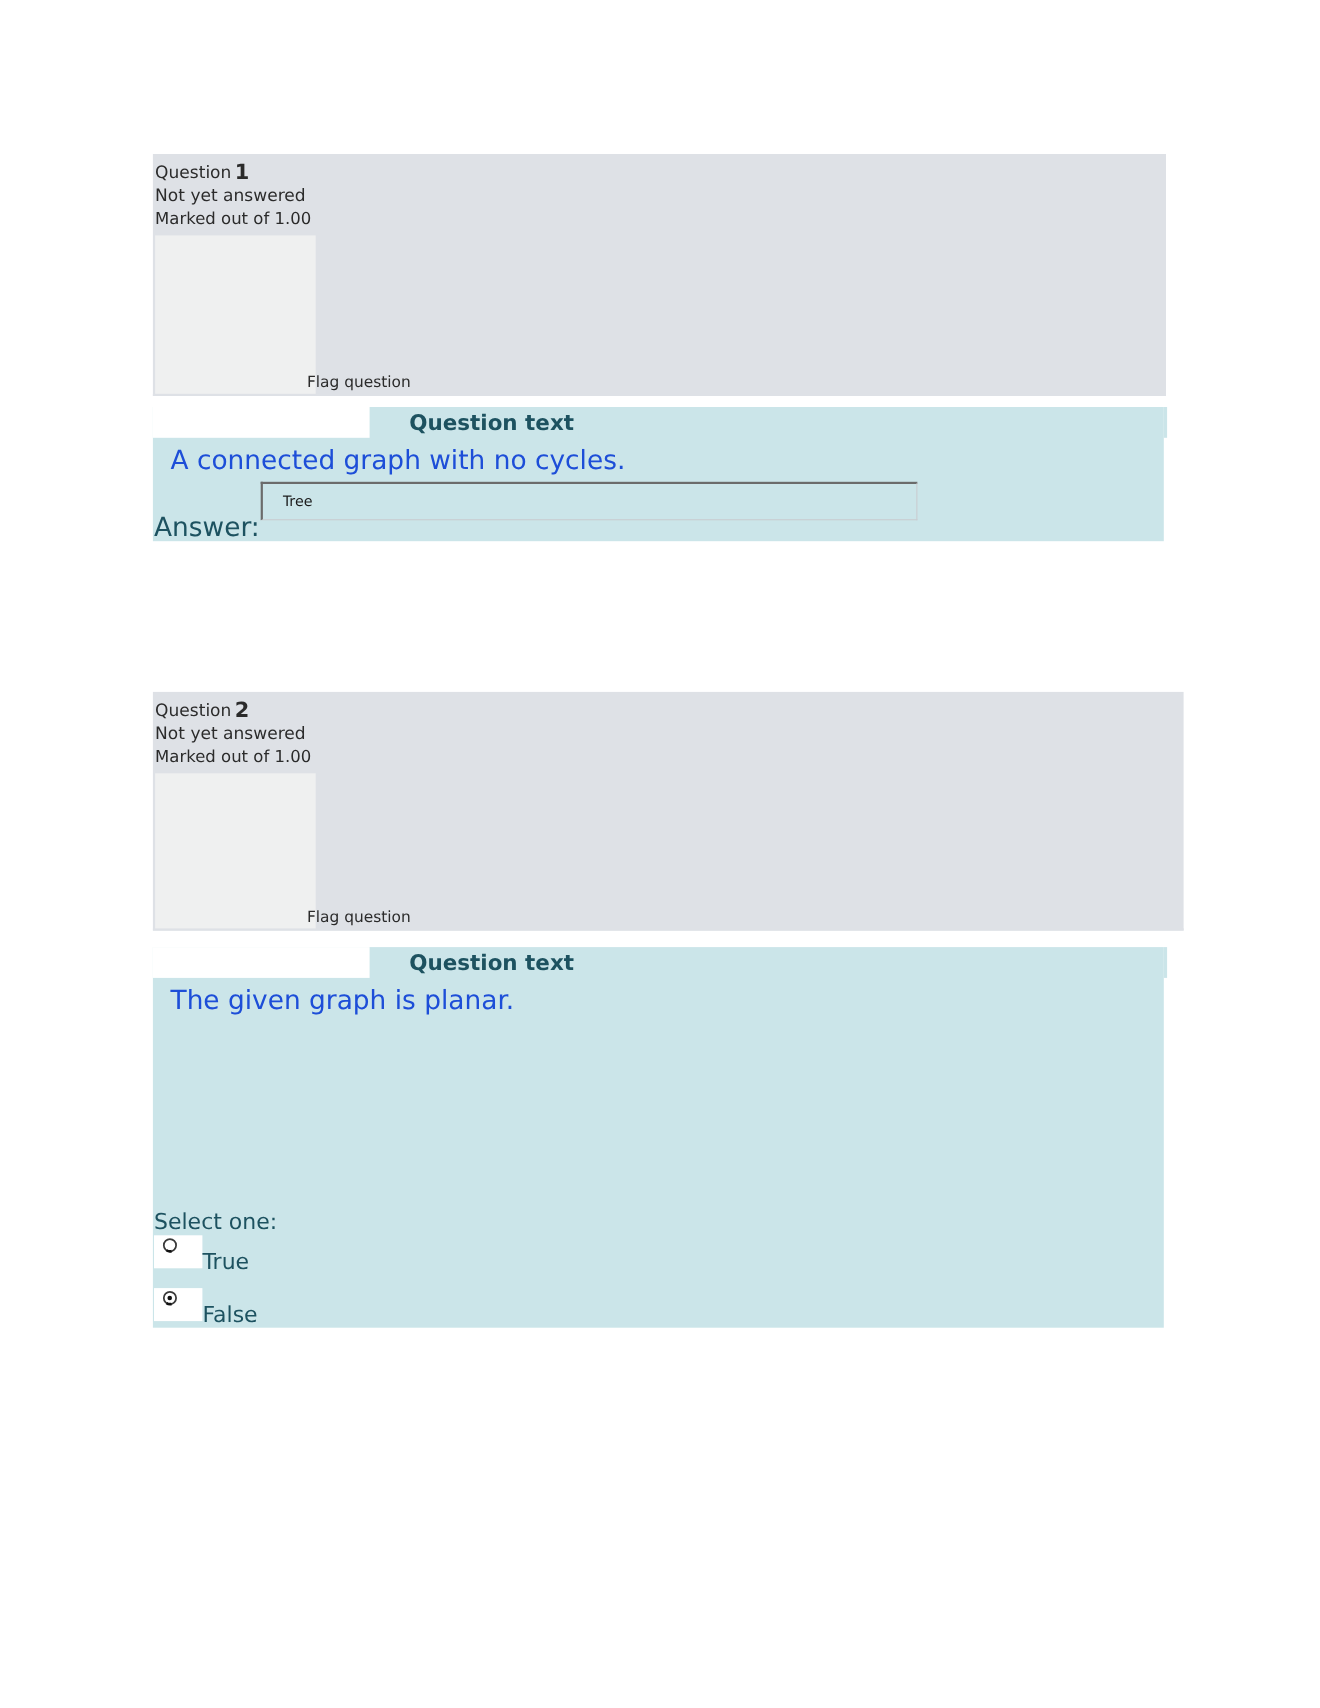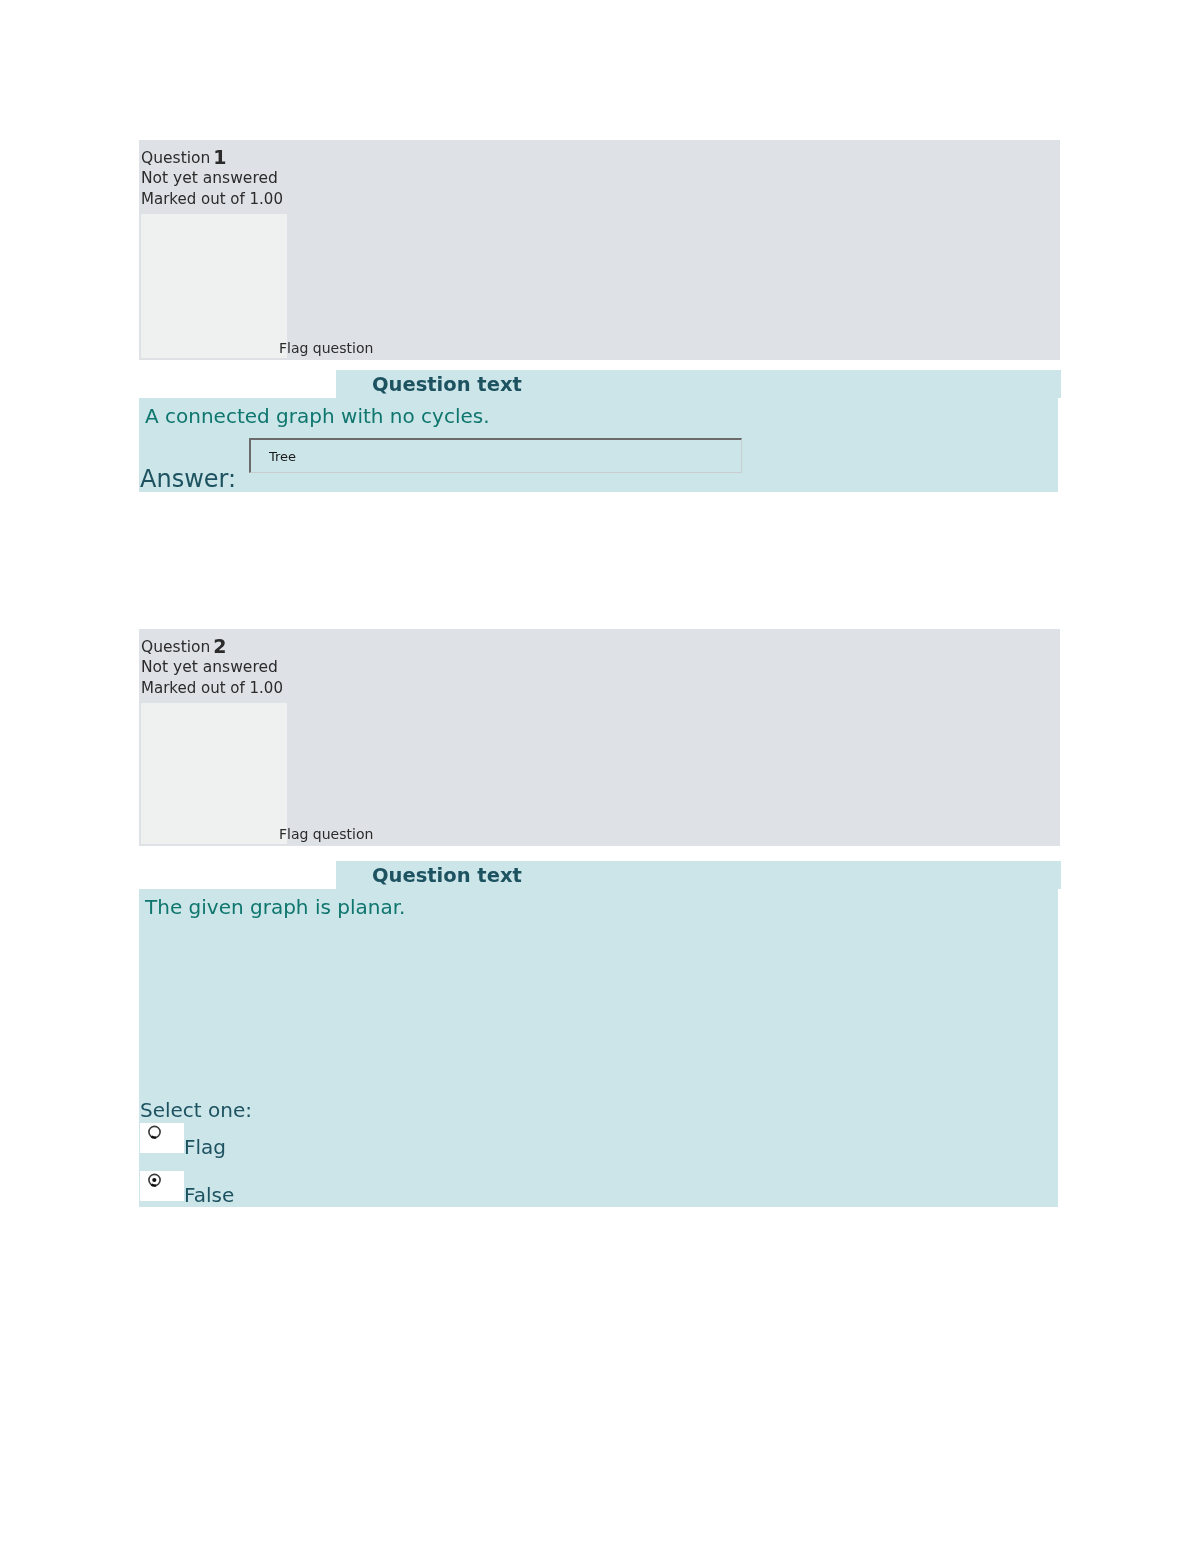--- a/index.html
+++ b/index.html
@@ -127,23 +127,23 @@
     position: absolute;
     left: 0;
     top: 0;
     width: 197px;
     height: 28px;
     background: #ffffff;
   }
 
   .qprompt {
     position: absolute;
-    left: 6px;
-    font-size: 20px;
-    color: #0f766e;
+    left: 16px;
+    font-size: 24px;
+    color: #1d4ed8;
     white-space: nowrap;
     line-height: 1;
   }
 
   
   .answer-label {
     position: absolute;
     left: 1px;
     font-size: 24px;
     color: #1d5260;
@@ -222,28 +222,28 @@
       <div class="qmarks">Marked out of 1.00</div>
       <div class="qflag">Flag question</div>
     </div>
 
     <div class="qbody" style="top:370px; height:122px;">
       <div class="qbody-notch"></div>
       <div class="qtext-heading-gap"></div>
       <div class="qtext-heading">Question text</div>
       <div class="qprompt" style="top:36px;">A connected graph with no cycles.</div>
       <div class="answer-label" style="top:97px;">Answer:</div>
-      <input class="answer-input" style="left: 110px; top: 68px; width: 493px; height: 35px;" value="Tree">
+      <input class="answer-input" style="left: 98px; top: 68px; width: 597px; height: 35px;" value="Tree">
     </div>
 
   </div>
 
   <div class="qblock">
 
-    <div class="qheader" style="top:629px; height:217px;">
+    <div class="qheader" style="top:629px; height:217px;padding-left:16px;">
       <div class="qheader-inner"></div>
       <div class="qheader-bottomline"></div>
       <div class="qnum">
         <span>Question</span><b>2</b>
       </div>
       <div class="qstate">Not yet answered</div>
       <div class="qmarks">Marked out of 1.00</div>
       <div class="qflag">Flag question</div>
     </div>
 
@@ -256,21 +256,21 @@
       <div class="select-one" style="top:239px;">Select one:</div>
 
       <div class="choice" style="top:262px;">
         <div class="choice-radio-bg"></div>
         <span class="radio">
           <svg width="15" height="15" viewBox="0 0 15 15">
             <circle cx="7.5" cy="7" r="5.6" fill="none" stroke="#3a3a3a" stroke-width="1.6"></circle>
             <path d="M 9 12.4 A 5.6 5.6 0 0 1 4.4 11.6" fill="none" stroke="#111111" stroke-width="2.4"></path>
           </svg>
         </span>
-        <span class="choice-label">Flag</span>
+        <span class="choice-label">True</span>
       </div>
 
       <div class="choice" style="top:310px;">
         <div class="choice-radio-bg"></div>
         <span class="radio">
           <svg width="15" height="15" viewBox="0 0 15 15">
             <circle cx="7.5" cy="7" r="5.6" fill="none" stroke="#3a3a3a" stroke-width="1.6"></circle>
             <circle cx="7.3" cy="7" r="2.1" fill="#111111"></circle>
             <path d="M 9 12.4 A 5.6 5.6 0 0 1 4.4 11.6" fill="none" stroke="#111111" stroke-width="2.4"></path>
           </svg>

